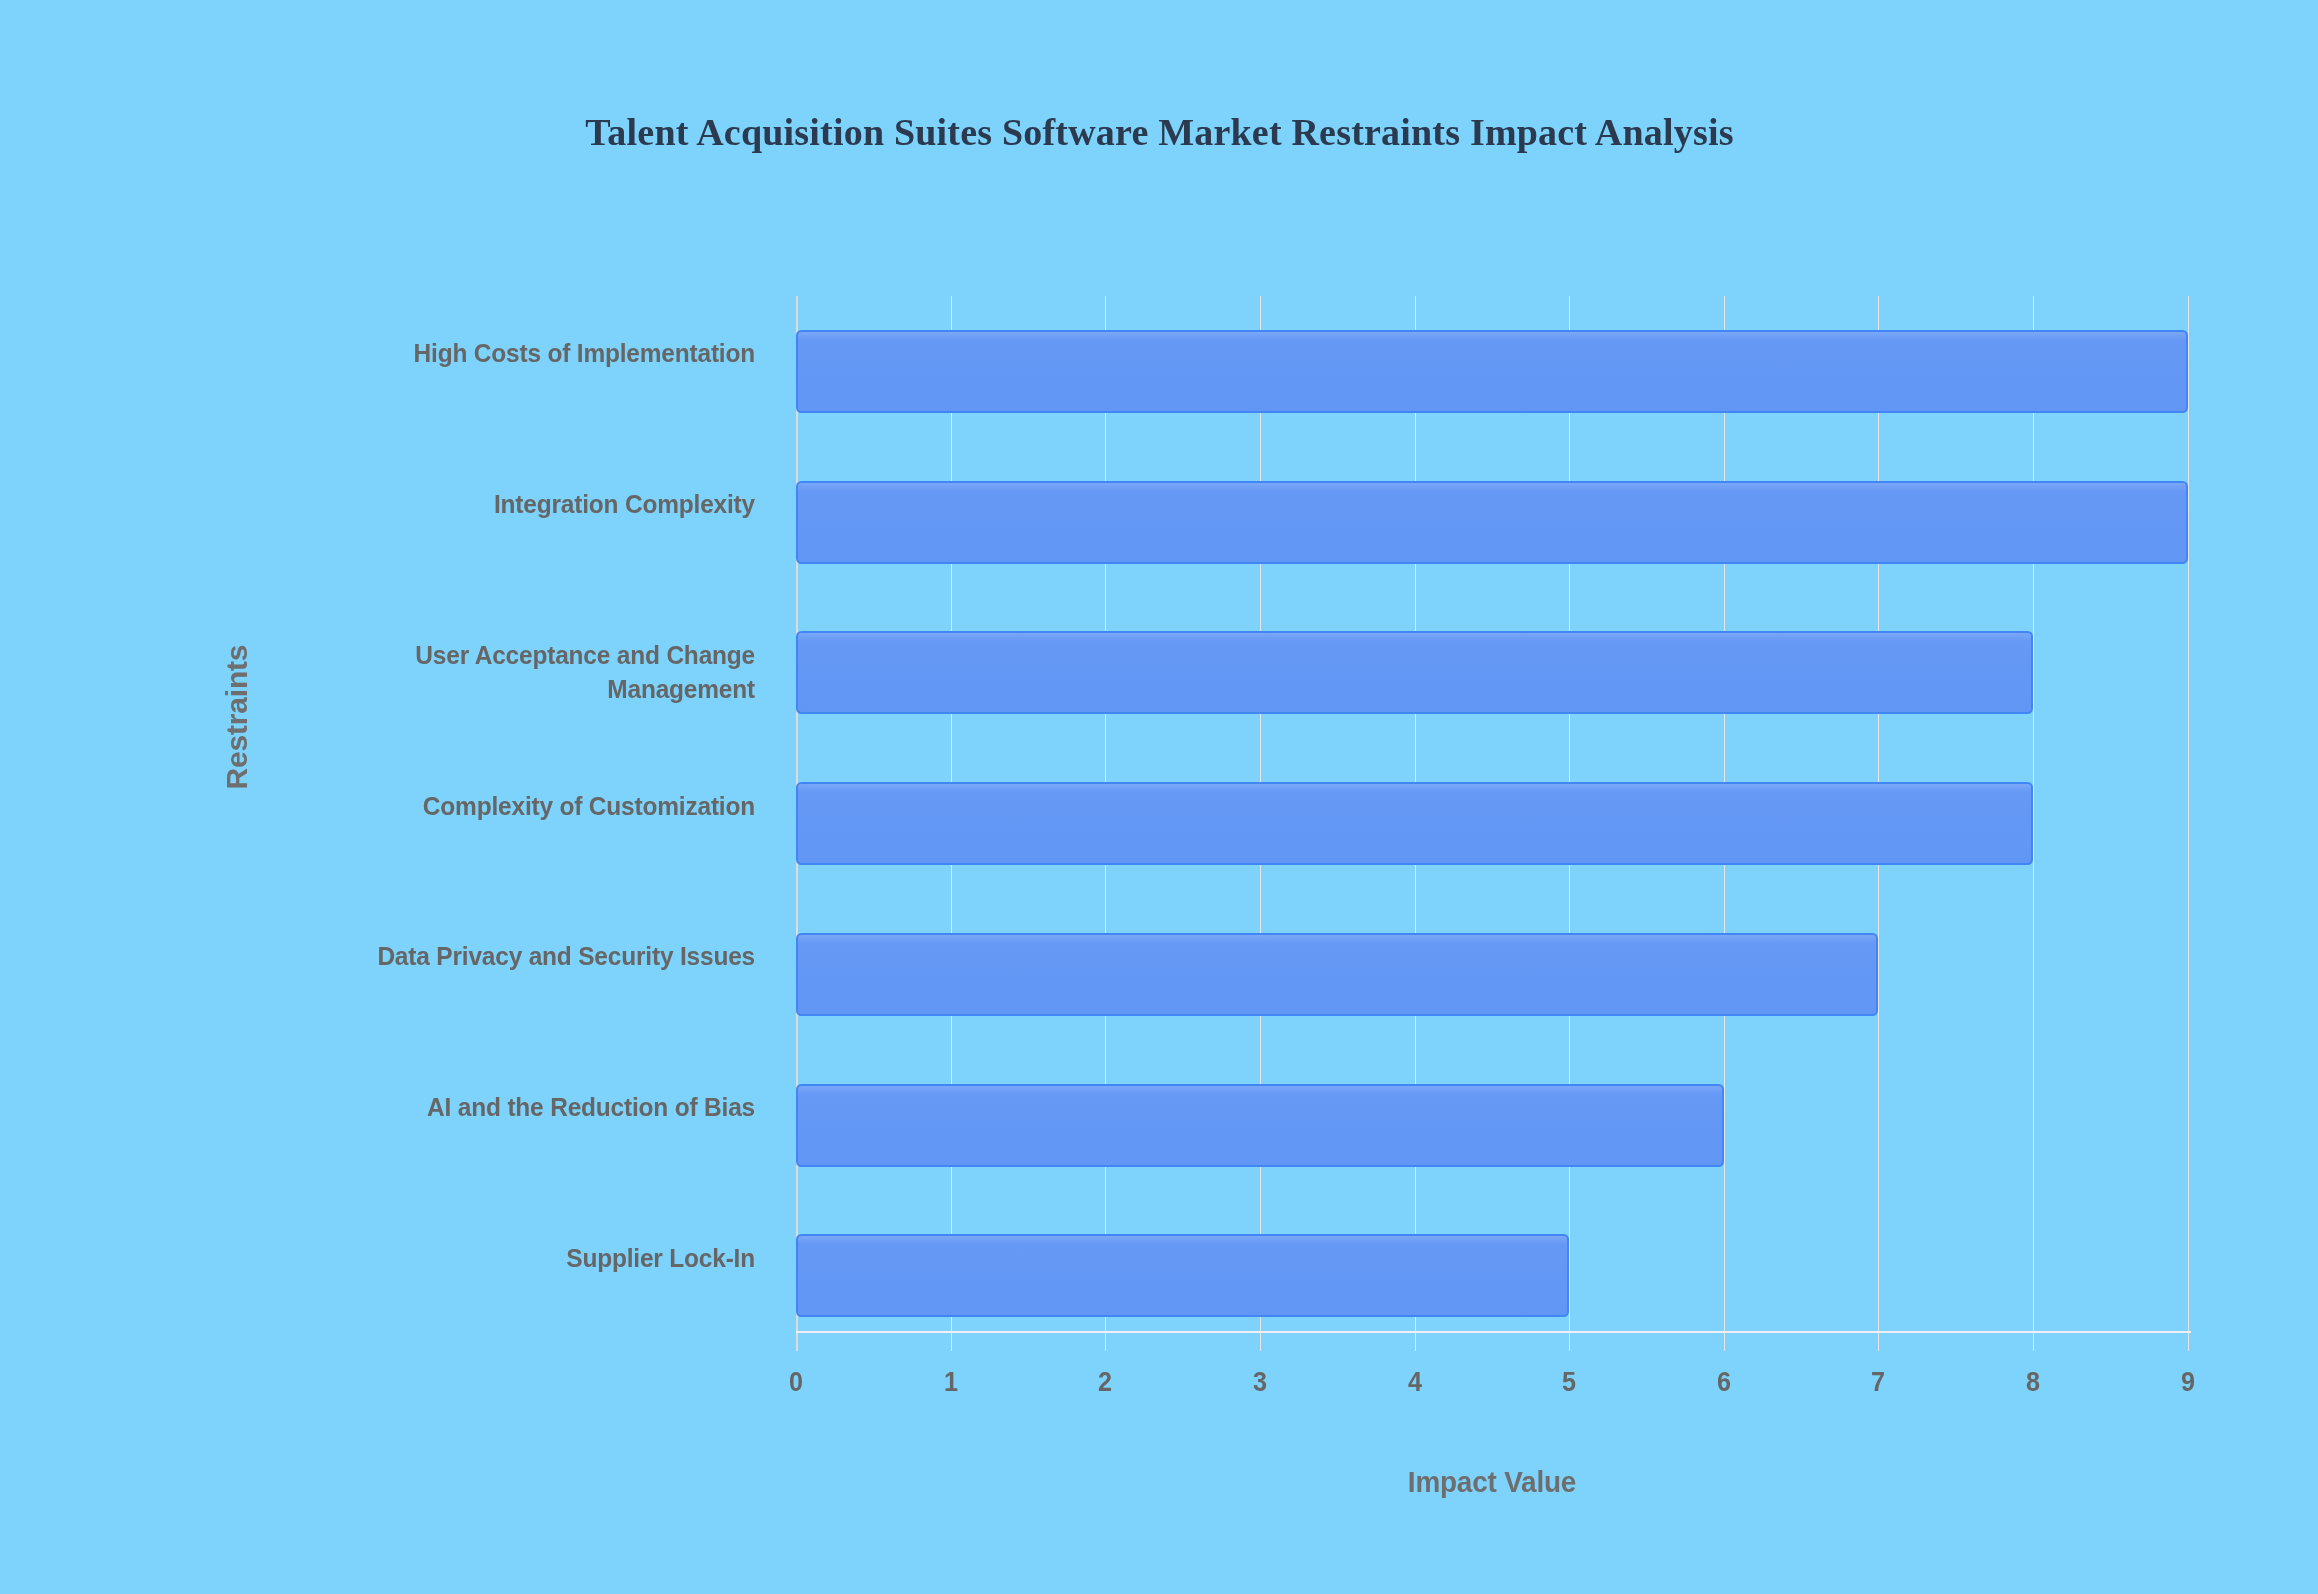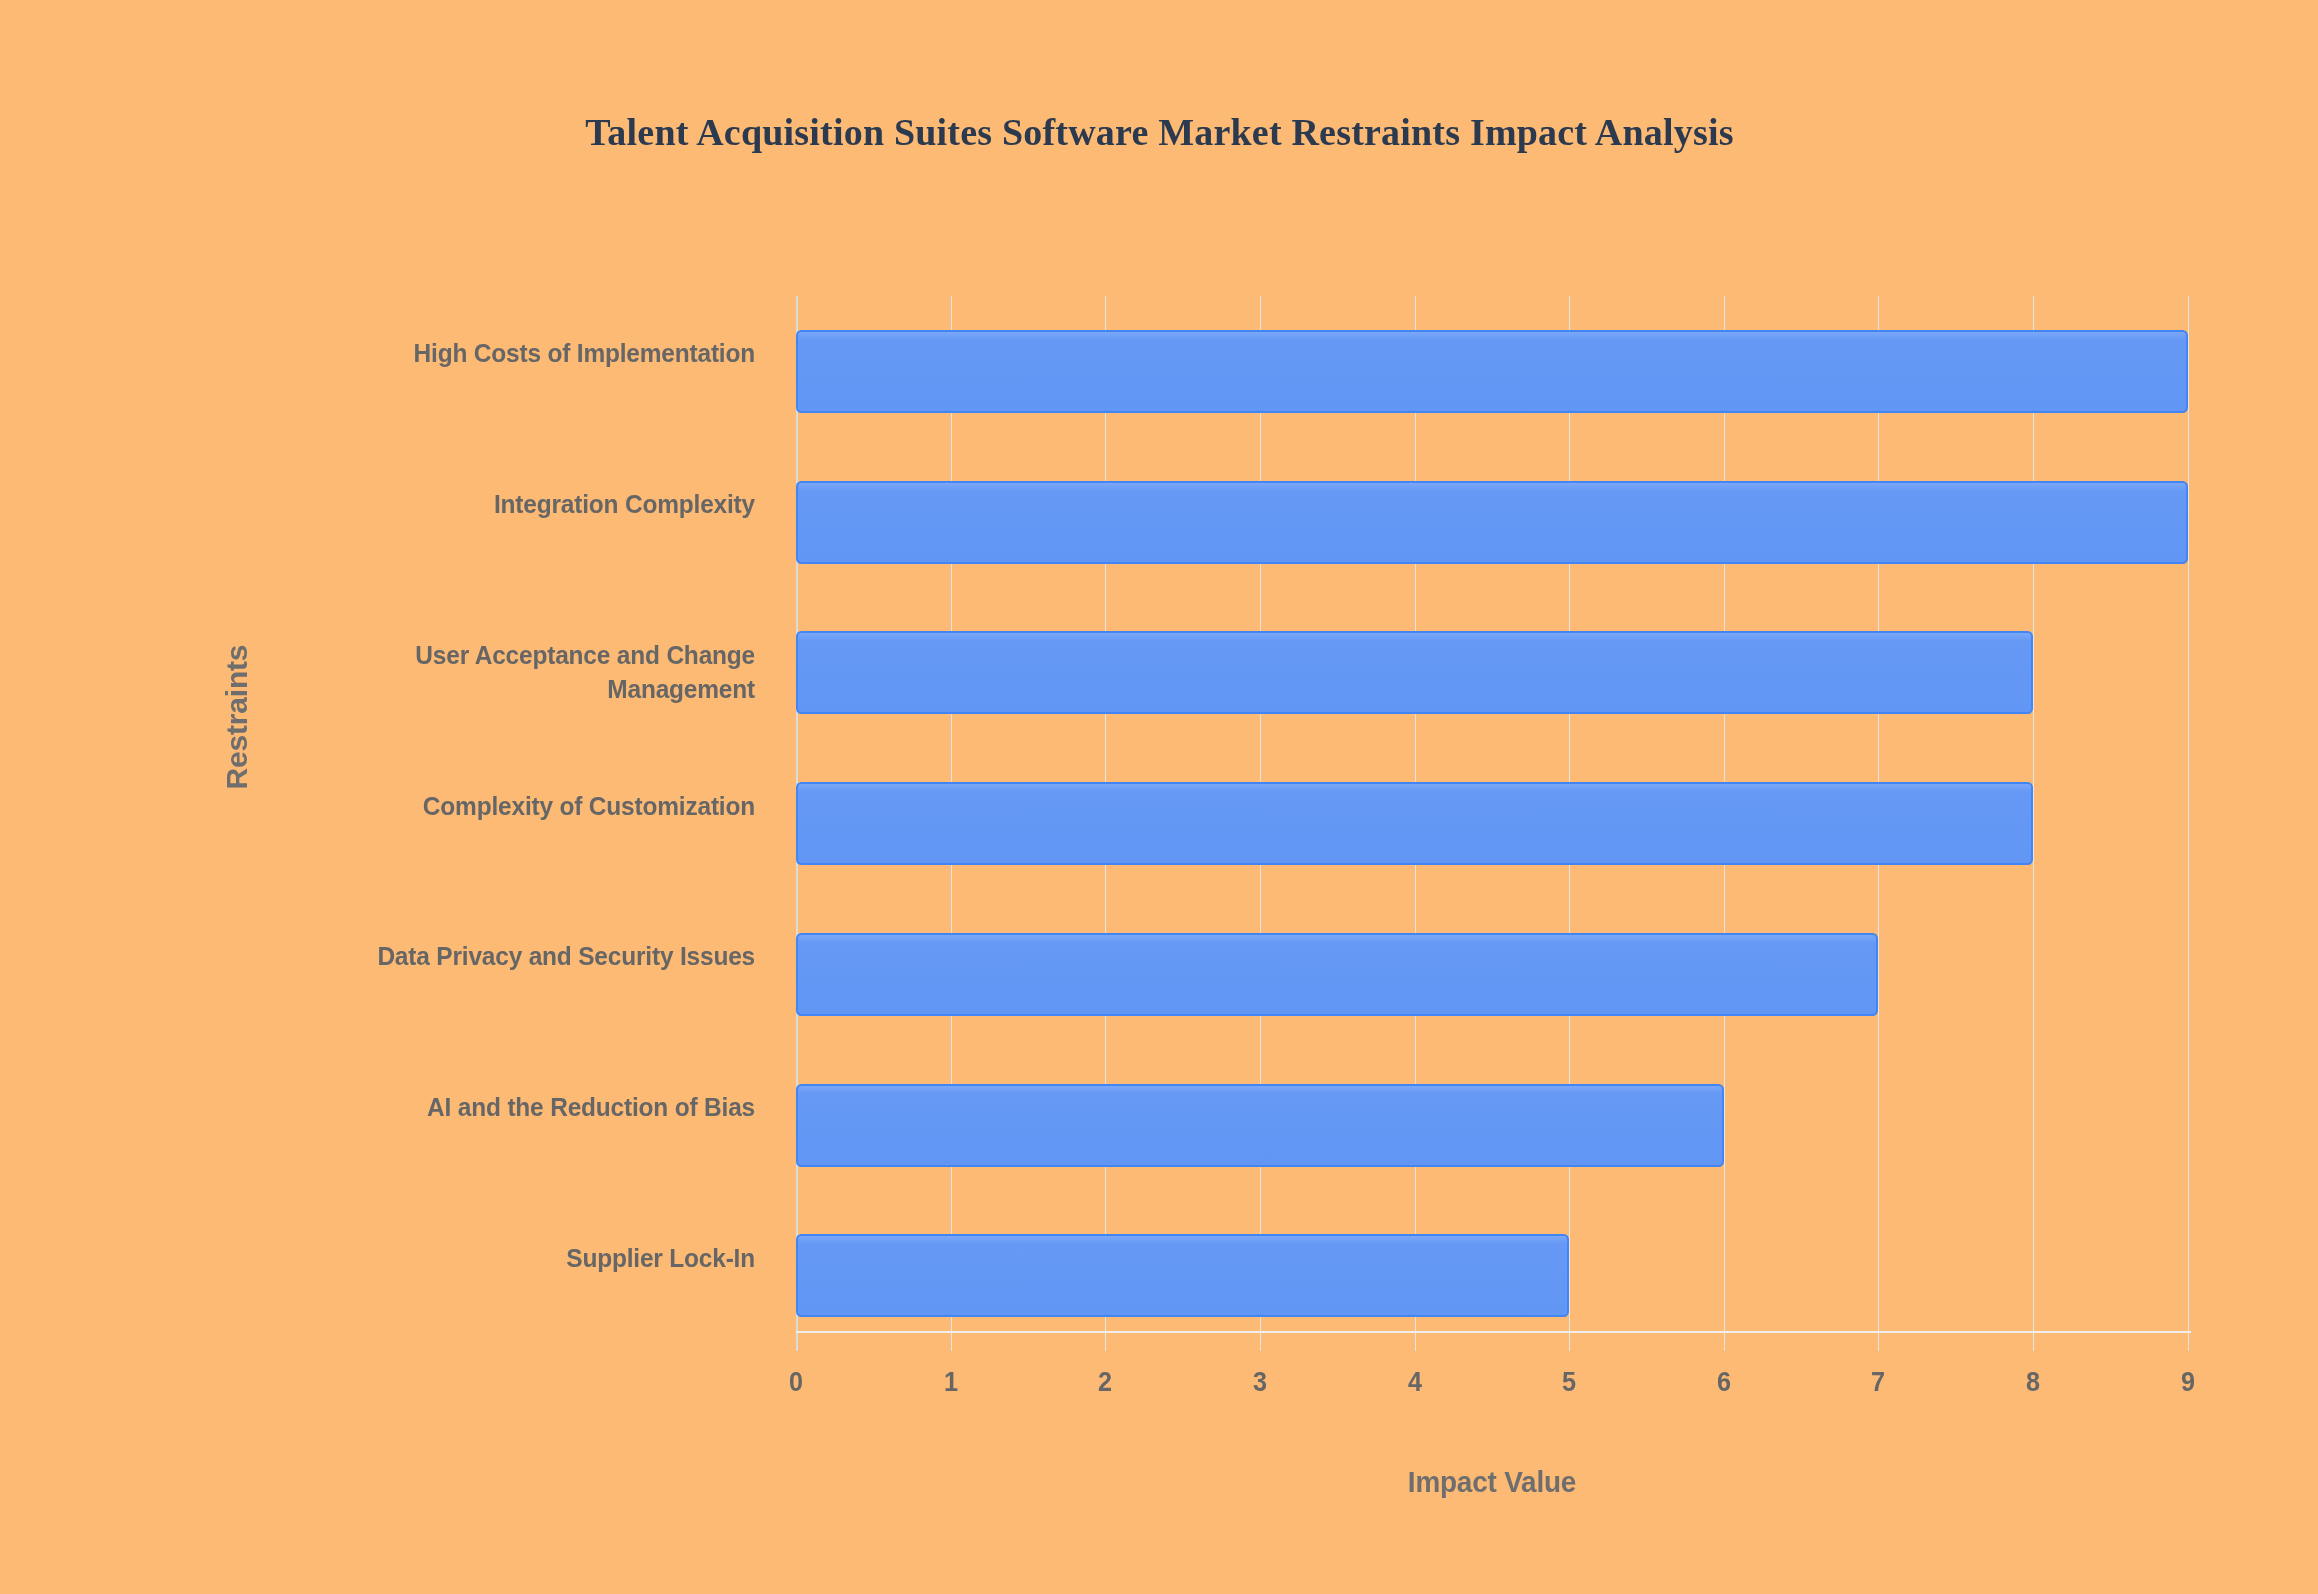--- a/index.html
+++ b/index.html
@@ -11,21 +11,21 @@
     width: 2319px;
     height: 1594px;
     font-family: "Liberation Sans", sans-serif;
     overflow: hidden;
   }
 
   #figure {
     position: relative;
     width: 2319px;
     height: 1594px;
-    background: #fdba74;
+    background: #7dd3fc;
   }
 
   
   #chart-title {
     position: absolute;
     left: 0;
     top: 110px;
     width: 2319px;
     text-align: center;
     font-family: "Liberation Serif", "DejaVu Serif", serif;

